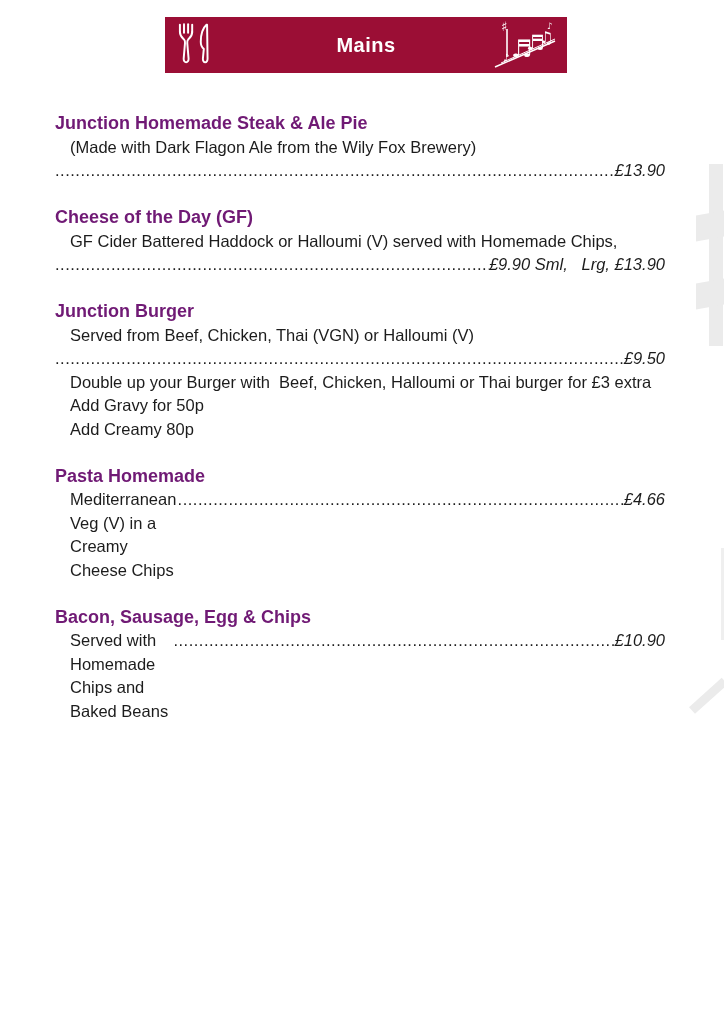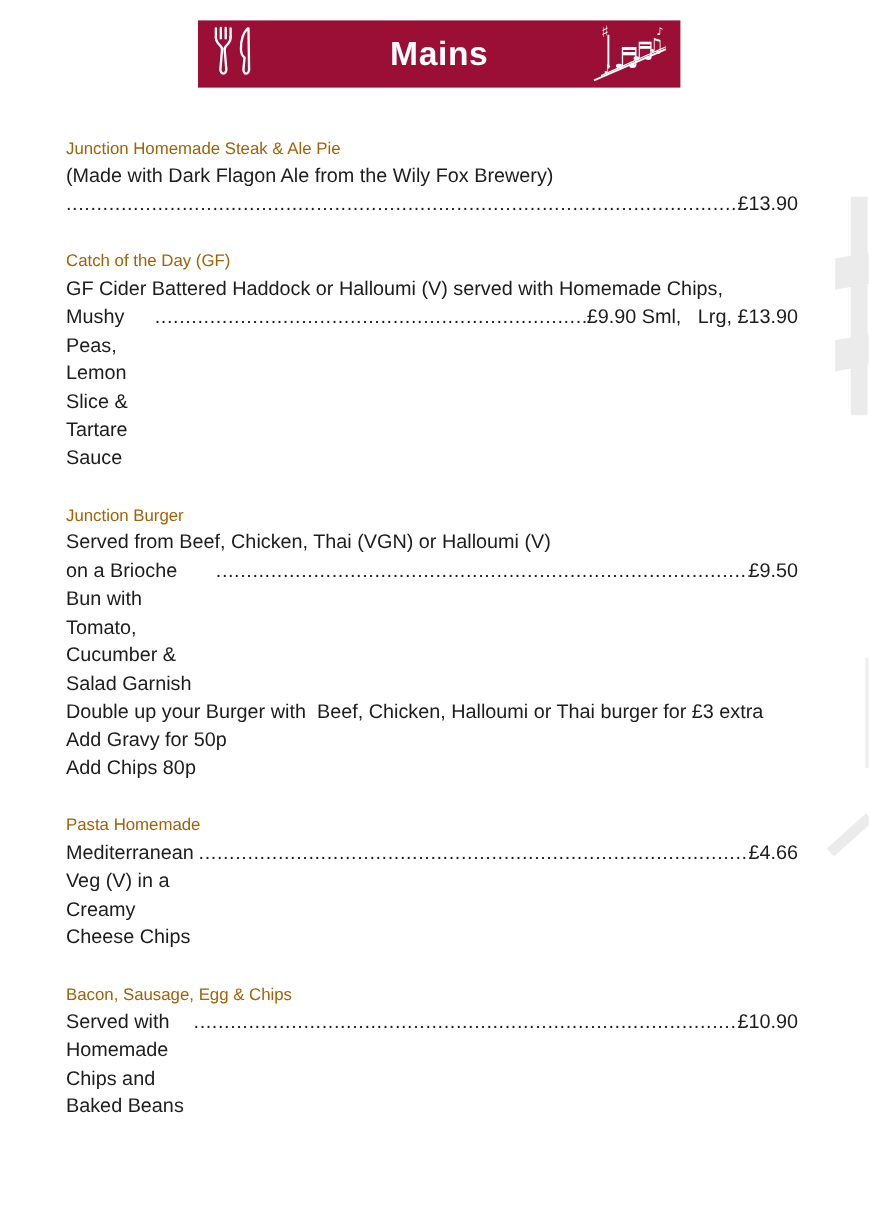--- a/index.html
+++ b/index.html
@@ -19,21 +19,21 @@
     width: 402px; height: 56px;
     display: flex; align-items: center;
     box-sizing: border-box;
     padding: 0 10px;
   }
   .banner-title {
     position: absolute; left: 0; right: 0;
     text-align: center;
     color: #ffffff;
     font-weight: bold;
-    font-size: 28px;
+    font-size: 20px;
     letter-spacing: 0.5px;
     margin: 0;
   }
   .banner-icon { position: relative; z-index: 2; }
   .banner-icon.right { margin-left: auto; }
 
   
   .wm { position: absolute; background: #ebebeb; }
   .wm-bar    { left: 709px; top: 164px; width: 14px; height: 182px; }
   .wm-cross1 { left: 696px; top: 213px; width: 28px; height: 26px; transform: skewY(-10deg); }
@@ -47,34 +47,34 @@
     position: absolute;
     left: 55px; top: 112px;
     width: 610px;
     font-size: 16.5px;
     line-height: 23.5px;
   }
   .item { margin: 0 0 23.5px 0; }
   .item:last-child { margin-bottom: 0; }
   .item-title {
     margin: 0;
-    font-size: 14px;
+    font-size: 18px;
     line-height: 23.5px;
-    font-weight: normal;
-    color: #a16207;
+    font-weight: bold;
+    color: #701a75;
   }
   .line { display: flex; align-items: baseline; }
-  .line .txt { white-space: pre-wrap; }
+  .line .txt { white-space: pre-wrap; margin-left: 15px; }
   .line .dots {
     flex: 1 1 auto;
     overflow: hidden;
     white-space: nowrap;
     letter-spacing: 0.5px;
   }
-  .line .price { white-space: pre; }
+  .line .price { white-space: pre; font-style: italic; }
 </style>
 </head>
 <body>
 
 <div class="banner" style="background: rgb(155, 14, 53);">
   <span class="banner-icon left">
     <svg width="36" height="47" viewBox="0 0 44 52" aria-hidden="true">
       <g fill="none" stroke="#ffffff" stroke-width="2.4" stroke-linecap="round" stroke-linejoin="round">
         <path d="M6 3 V12"></path>
           <path d="M11 2.5 V13"></path>
@@ -120,60 +120,58 @@
 
   </div>
 
   <div class="line">
     <span class="dots">............................................................................................................................................................................................................................................................................................................</span>
     <span class="price">£13.90</span>
   </div>
 </section>
 
   <section class="item">
-    <h3 class="item-title">Catch of the Day (GF)</h3>
+    <h3 class="item-title">Cheese of the Day (GF)</h3>
 
   <div class="line">
     <span class="txt">GF Cider Battered Haddock or Halloumi (V) served with Homemade Chips,</span>
 
   </div>
 
   <div class="line">
-    <span class="txt">Mushy Peas, Lemon Slice &amp; Tartare Sauce</span>
     <span class="dots">............................................................................................................................................................................................................................................................................................................</span>
     <span class="price">£9.90 Sml,&nbsp;&nbsp; Lrg, £13.90</span>
   </div>
 </section>
 
   <section class="item">
     <h3 class="item-title">Junction Burger</h3>
 
   <div class="line">
     <span class="txt">Served from Beef, Chicken, Thai (VGN) or Halloumi (V)</span>
 
   </div>
 
   <div class="line">
-    <span class="txt">on a Brioche Bun with Tomato, Cucumber &amp; Salad Garnish</span>
     <span class="dots">............................................................................................................................................................................................................................................................................................................</span>
     <span class="price">£9.50</span>
   </div>
 
   <div class="line">
     <span class="txt">Double up your Burger with &nbsp;Beef, Chicken, Halloumi or Thai burger for £3 extra</span>
 
   </div>
 
   <div class="line">
     <span class="txt">Add Gravy for 50p</span>
 
   </div>
 
   <div class="line">
-    <span class="txt">Add Chips 80p</span>
+    <span class="txt">Add Creamy 80p</span>
 
   </div>
 </section>
 
   <section class="item">
     <h3 class="item-title">Pasta Homemade</h3>
 
 
   <div class="line">
     <span class="txt">Mediterranean Veg (V) in a Creamy Cheese Chips</span>

